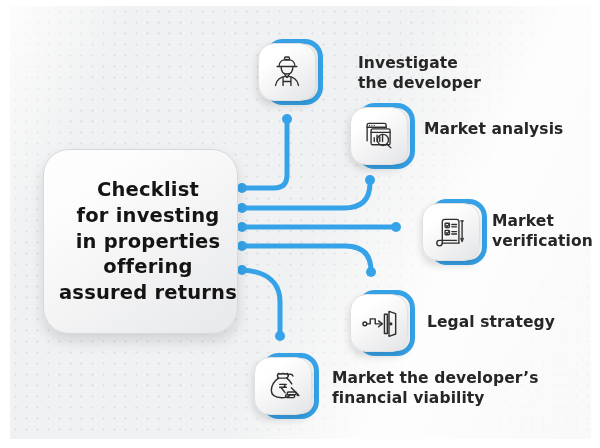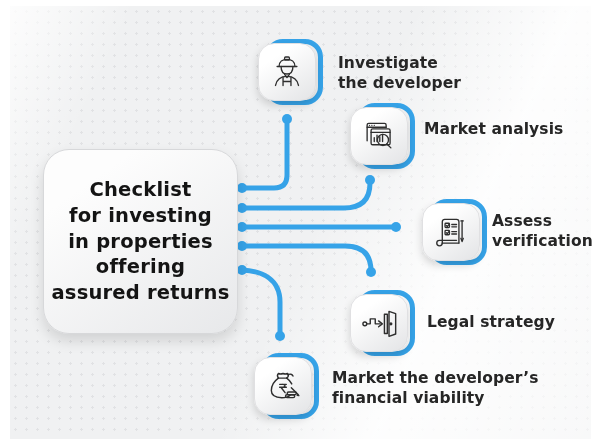--- a/index.html
+++ b/index.html
@@ -20,21 +20,21 @@
   .logo{
     position:absolute;left:20px;top:11px;
     font-size:17.5px;font-weight:800;color:var(--brand,#1180c3);letter-spacing:.2px;
   }
   .card{
     position:absolute;left:33px;top:143px;width:193px;height:183px;
     border-radius:26px;
     background:linear-gradient(145deg,#fdfdfd 20%,#e7e8ea 100%);
     border:1px solid #d7d8da;
     box-shadow:0 7px 14px rgba(0,0,0,.13);
-    display:flex;align-items:center;justify-content:center;
+    display:flex;align-items:center;justify-content:flex-end;
   }
   .card-title{
     font-size:19.5px;line-height:1.32;font-weight:800;color:#141414;
     text-align:center;white-space:pre-line;letter-spacing:.2px;
   }
   .connectors{position:absolute;left:0;top:0;color:var(--accent,#36a3e8);}
   .tile-wrap{position:absolute;width:58px;height:58px;}
   .tile-ring{
     position:absolute;left:7px;top:-4px;width:100%;height:calc(100% + 8px);
     border:5px solid var(--accent,#36a3e8);border-radius:18px;box-sizing:border-box;
@@ -99,21 +99,21 @@
           <rect x="21" y="5" width="6" height="4" rx="1.2"></rect>
           <path d="M14 17c0-6 4.5-9 10-9s10 3 10 9"></path>
           <path d="M11.5 17h25"></path>
           <path d="M16.5 17c0 6 3 9.5 7.5 9.5s7.5-3.5 7.5-9.5"></path>
           <path d="M9.5 41c1.5-8 7-11.5 14.5-11.5S37 33 38.5 41"></path>
           <path d="M19 31v10M29 31v10M19 36h10"></path>
           <path d="M21 27l3 4 3-4"></path>
         </svg>
       </div>
     </div>
-    <div class="item-label" style="left:328px;top:48px;">Investigate
+    <div class="item-label" style="left:348px;top:48px;">Investigate
 the developer</div>
 
     <div class="tile-wrap" style="left:340px;top:101px;">
       <div class="tile-ring"></div>
       <div class="tile">
         <svg width="38" height="38" viewBox="0 0 48 48" fill="none" stroke="currentColor" stroke-width="1.7" stroke-linecap="round" stroke-linejoin="round">
           <path d="M9 30V10a2 2 0 012-2h20a2 2 0 012 2v3"></path>
           <path d="M9 13h24"></path>
           <path d="M12 10.5h.01M15 10.5h.01M18 10.5h.01"></path>
           <rect x="14" y="15" width="24" height="20" rx="2"></rect>
@@ -137,21 +137,21 @@
           <path d="M18 15.8l1.3 1.2 2-2.4"></path>
           <path d="M25 14.5h6M25 17.5h6"></path>
           <rect x="16.5" y="22" width="5.5" height="5.5" rx="1"></rect>
           <path d="M18 24.8l1.3 1.2 2-2.4"></path>
           <path d="M25 23.5h6M25 26.5h6"></path>
           <path d="M38 10v22"></path>
           <path d="M36.5 10h3M36.5 32l1.5 4 1.5-4"></path>
         </svg>
       </div>
     </div>
-    <div class="item-label" style="left:482px;top:206px;">Assess
+    <div class="item-label" style="left:482px;top:206px;">Market
 verification</div>
 
     <div class="tile-wrap" style="left:340px;top:288px;">
       <div class="tile-ring"></div>
       <div class="tile">
         <svg width="40" height="40" viewBox="0 0 48 48" fill="none" stroke="currentColor" stroke-width="1.7" stroke-linecap="round" stroke-linejoin="round">
           <circle cx="7" cy="25" r="2.3"></circle>
           <path d="M9.5 25h4v-6h6v6h6"></path>
           <path d="M23.5 21.5L28 25l-4.5 3.5"></path>
           <path d="M30.5 13.5h3.5v23h-3.5z"></path>

